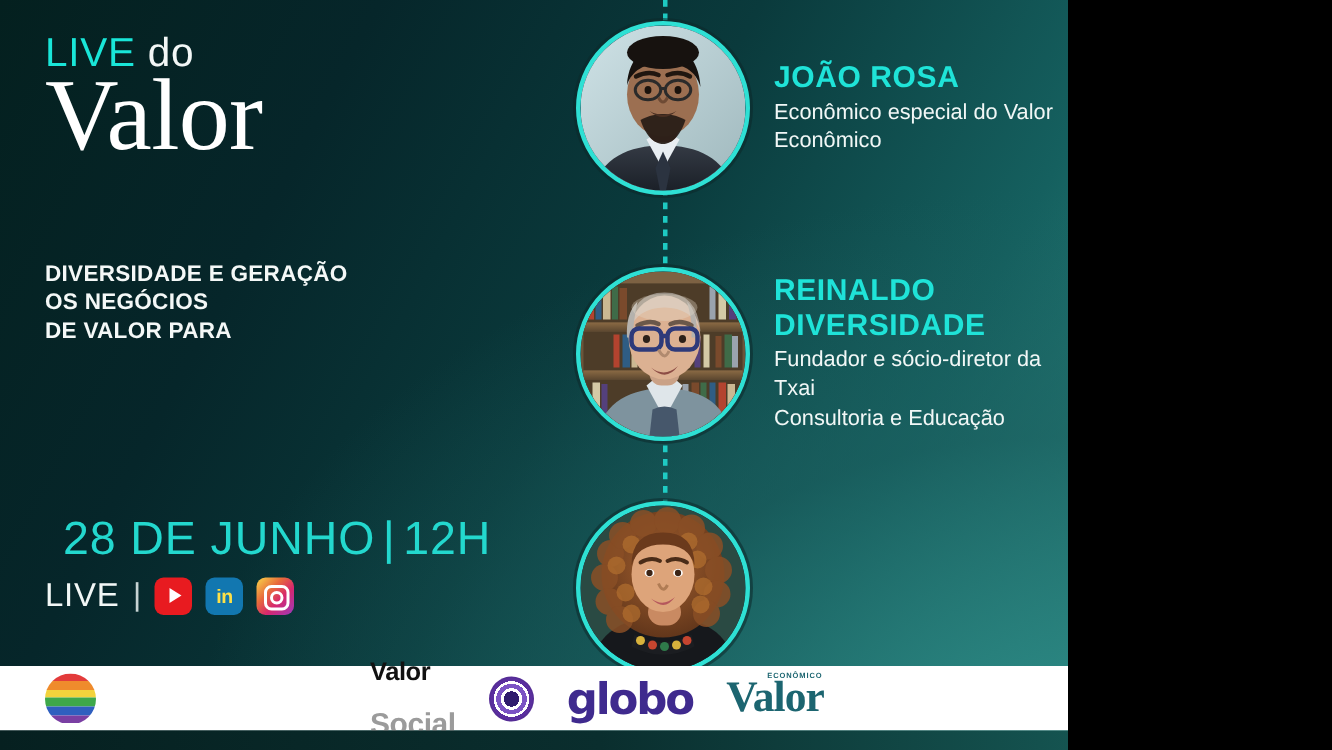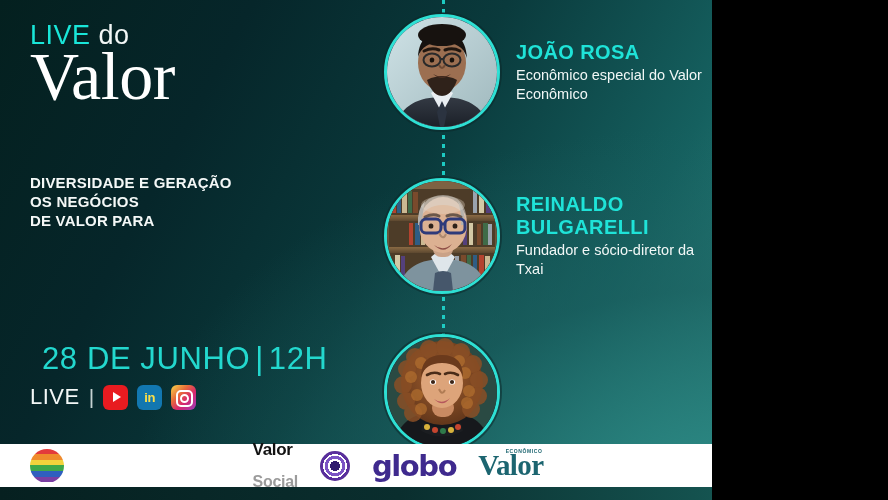--- a/index.html
+++ b/index.html
@@ -64,21 +64,21 @@
   
   .footer{position:absolute;left:0;bottom:13px;width:888px;height:43px;background:#ffffff;
           display:flex;align-items:center;}
   .pride{width:34px;height:34px;border-radius:50%;margin-left:30px;overflow:hidden;flex:0 0 auto;}
   .pride div{height:16.666%;}
   .logos{margin-left:auto;margin-right:auto;display:flex;align-items:center;gap:22px;
          transform:translateX(-78px);}
   .valorsocial{line-height:1;text-align:left;}
   .valorsocial .v{color:#111;font-weight:bold;font-size:17px;letter-spacing:-.3px;
     font-family:"Liberation Sans",sans-serif;}
-  .valorsocial .s{color:#9b9b9b;font-weight:bold;font-size:16px;letter-spacing:-.3px;display:block;margin-top:16px;}
+  .valorsocial .s{color:#9b9b9b;font-weight:bold;font-size:20px;letter-spacing:-.3px;display:block;margin-top:16px;}
   .globo{display:flex;align-items:center;gap:22px;}
   .globo-mark{width:30px;height:30px;border-radius:50%;
     background:radial-gradient(circle at 50% 50%,#2f1b6e 0 24%,#ffffff 24% 34%,#7b53c4 34% 48%,#ffffff 48% 56%,#5a2f9e 56% 100%);
     box-shadow:inset 0 0 0 1px rgba(0,0,0,.05);}
   .globo-word{color:#3f2a8e;font-weight:bold;font-size:29px;letter-spacing:-1.4px;
     font-family:"DejaVu Sans",sans-serif;}
   .valorecon{position:relative;}
   .valorecon .vw{color:#1c6570;font-size:29px;letter-spacing:-.6px;
     font-family:"Liberation Serif","DejaVu Serif",serif;font-weight:bold;}
   .valorecon .tag{position:absolute;right:1px;top:-1px;color:#1c6570;font-size:5px;
@@ -231,22 +231,23 @@
         <rect x="34" y="38" width="20" height="14" rx="5" fill="none" stroke="#2e3a7a" stroke-width="3"></rect>
         <rect x="58" y="38" width="20" height="14" rx="5" fill="none" stroke="#2e3a7a" stroke-width="3"></rect>
         <line x1="54" y1="43" x2="58" y2="43" stroke="#2e3a7a" stroke-width="3"></line>
         <ellipse cx="44" cy="45" rx="2.4" ry="2.6" fill="#2c2019"></ellipse>
         <ellipse cx="68" cy="45" rx="2.4" ry="2.6" fill="#2c2019"></ellipse>
         <path d="M47 64 q9 7 18 -1 q-8 11 -18 1Z" fill="#8d4d45"></path>
         <path d="M52 52 q4 8 7 1" stroke="#b08a6f" stroke-width="2" fill="none"></path>
       </svg>
     </div>
     <div class="stext">
-      <div class="sname">REINALDO BULGARELLI</div>
+      <div class="sname">REINALDO DIVERSIDADE</div>
       <div class="srole">Fundador e sócio-diretor da Txai</div>
+      <div class="srole">Consultoria e Educação</div>
     </div>
   </div>
 
   <div class="speaker" style="left:384px;top:334px;">
     <div class="avatar">
       <svg viewBox="0 0 110 110" preserveAspectRatio="xMidYMid slice">
         <defs>
           <radialGradient id="curl" cx="50%" cy="42%" r="60%">
             <stop offset="0" stop-color="#a4602f"></stop>
               <stop offset="1" stop-color="#60351a"></stop>

